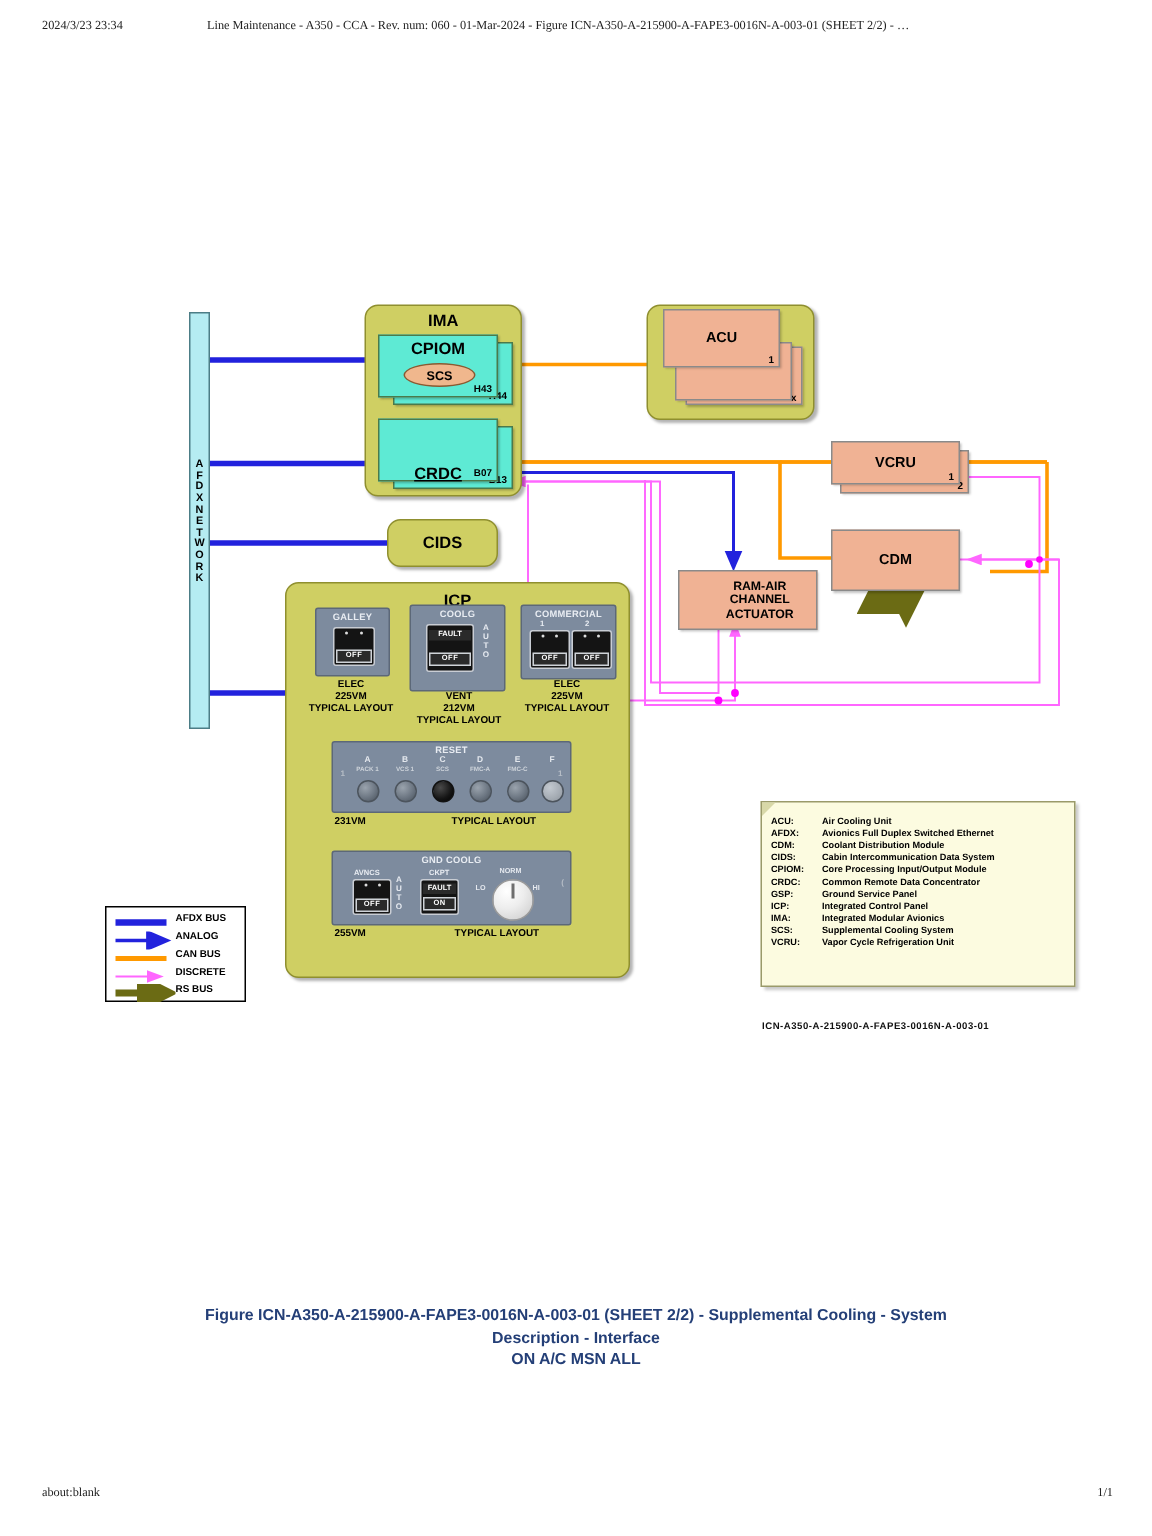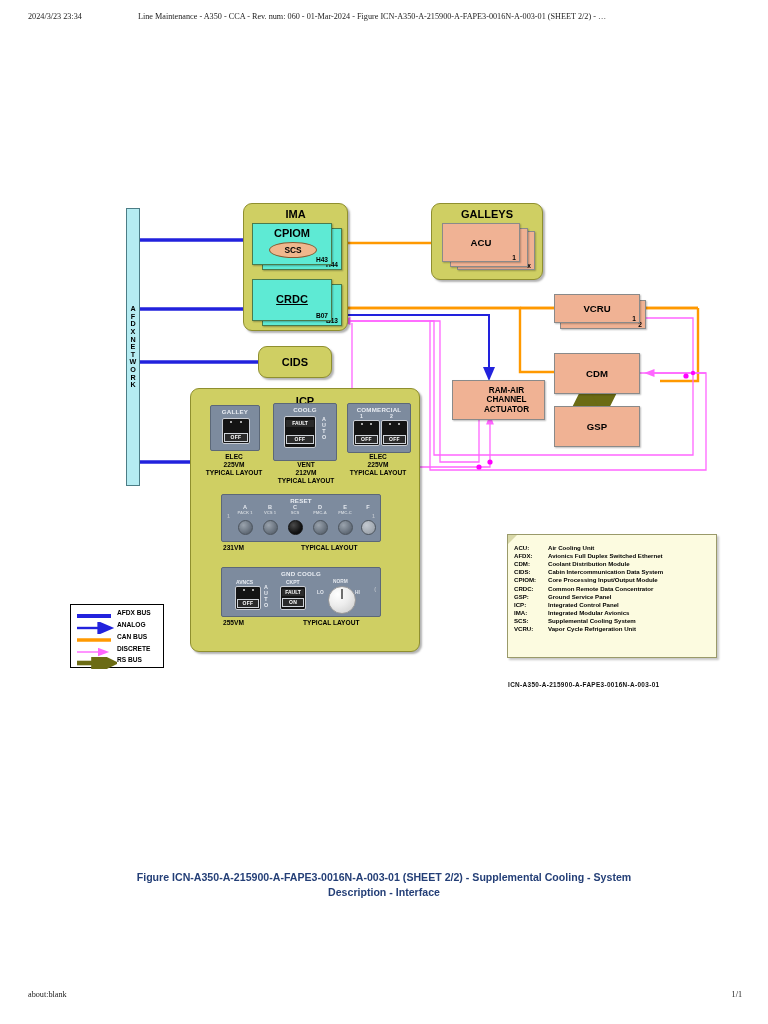--- a/index.html
+++ b/index.html
@@ -415,56 +415,53 @@
     <div class="green-card" style="left:8px; top:19px; width:78px; height:40px;">
       <div class="gc-label" style="top:3px;">CPIOM</div>
       <div class="scs-ellipse" style="left:16px; top:18px; width:46px; height:14px;">SCS</div>
       <div class="gc-pin">H43</div>
     </div>
 
     <div class="green-card" style="left:18px; top:80px; width:78px; height:40px;">
       <div class="gc-pin">B13</div>
     </div>
     <div class="green-card" style="left:8px; top:75px; width:78px; height:40px;">
-      <div class="gc-label" style="top:13px;text-decoration:underline;">CRDC</div>
+      <div class="gc-label" style="top:30px;text-decoration:underline;">CRDC</div>
       <div class="gc-pin">B07</div>
     </div>
   </div>
 
   <div class="node olive" style="left:258px; top:346px; width:74px; height:32px; display:flex; align-items:center; justify-content:center;">
     <span style="font-size:11px; font-weight:bold;">CIDS</span>
   </div>
 
   <div class="node olive" style="left:431px; top:203px; width:112px; height:77px;">
     <div class="box-title">GALLEYS</div>
     <div class="salmon" style="left:25px; top:27px; width:76px; height:37px;">
       <span class="s-idx">x</span>
     </div>
     <div class="salmon" style="left:18px; top:24px; width:76px; height:37px;"></div>
-    <div class="salmon" style="left:10px; top:19px; width:76px; height:37px;align-items:center;">
+    <div class="salmon" style="left:10px; top:2px; width:76px; height:37px;align-items:center;">
       <span class="s-label">ACU</span>
       <span class="s-idx">1</span>
     </div>
   </div>
 
   <div class="salmon" style="left:560px; top:300px; width:84px; height:27px;">
     <span class="s-idx">2</span>
   </div>
   <div class="salmon" style="left:554px; top:294px; width:84px; height:27px;">
     <span class="s-label">VCRU</span>
     <span class="s-idx">1</span>
   </div>
 
   <div class="salmon" style="left:554px; top:353px; width:84px; height:39px;">
     <span class="s-label">CDM</span>
   </div>
 
-  <div class="salmon" style="left:554px; top:406px; width:84px; height:39px;">
-    <span class="s-label">GSP</span>
-  </div>
 
   <div class="salmon" style="left:452px; top:380px; width:75px; height:38px;padding-left:16px;">
     <span class="s-label" style="font-size:8.2px; line-height:9.6px;">RAM-AIR CHANNEL ACTUATOR</span>
   </div>
 
   <div class="node olive" style="left:190px; top:388px; width:230px; height:264px;">
     <div class="box-title" style="top:6px;">ICP</div>
 
     <div class="icp-sub" style="left:19px; top:16px; width:48px; height:44px;">
       <div class="icp-sub-title">GALLEY</div>
@@ -668,18 +665,19 @@
       </tbody>
     </table>
   </div>
 
   <div class="icn-ref">ICN-A350-A-215900-A-FAPE3-0016N-A-003-01</div>
 </div>
 
 <div class="fig-caption">
   <div>Figure ICN-A350-A-215900-A-FAPE3-0016N-A-003-01 (SHEET 2/2) - Supplemental Cooling - System</div>
   <div>Description - Interface</div>
+  <div>ON A/C MSN ALL</div>
 </div>
 
 <div class="print-foot">
   <span class="pf-url">about:blank</span>
   <span class="pf-page">1/1</span>
 </div>
 
 </body></html>

